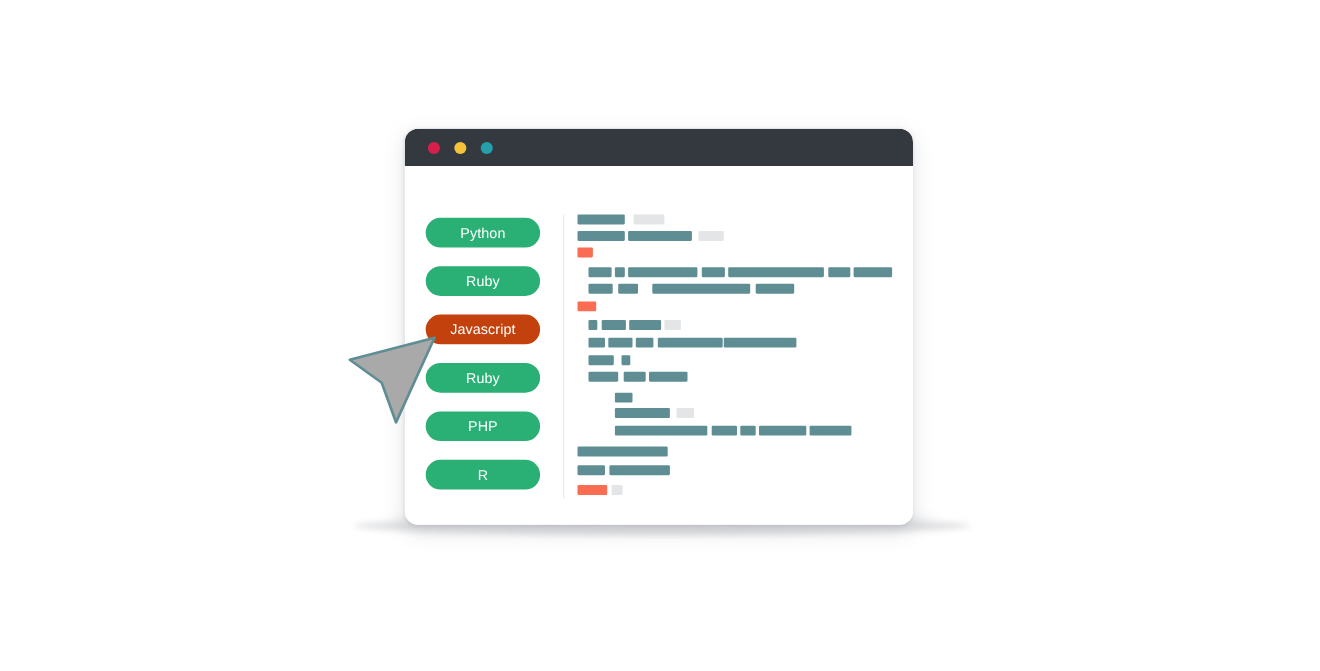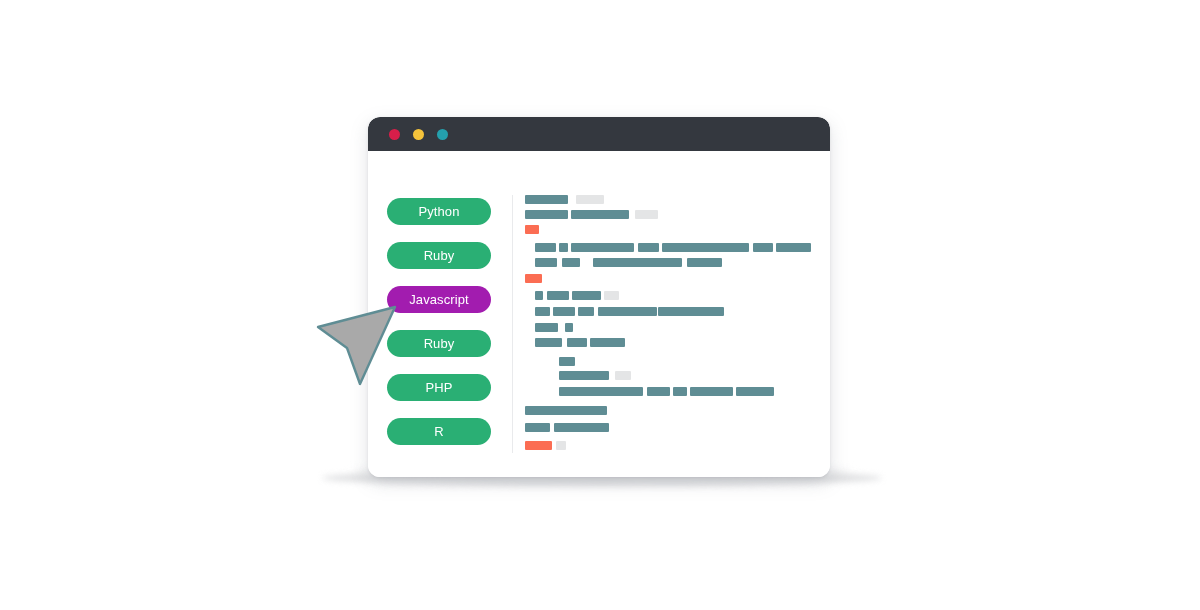--- a/index.html
+++ b/index.html
@@ -174,21 +174,21 @@
       <span class="dot dot-close" title="Close" style="background: rgb(216, 30, 74);"></span>
       <span class="dot dot-min" title="Minimize" style="background: rgb(245, 195, 59);"></span>
       <span class="dot dot-max" title="Maximize" style="background: rgb(36, 160, 173);"></span>
     </div>
 
     <div class="window-body">
 
       <div class="btn-column">
           <button class="lang-btn" style="background: rgb(42, 175, 116); color: rgb(255, 255, 255);">Python</button>
           <button class="lang-btn" style="background: rgb(42, 175, 116); color: rgb(255, 255, 255);">Ruby</button>
-          <button class="lang-btn" style="background: #a21caf; color: rgb(255, 255, 255);">Javascript</button>
+          <button class="lang-btn" style="background: #c2410c; color: rgb(255, 255, 255);">Javascript</button>
           <button class="lang-btn" style="background: rgb(42, 175, 116); color: rgb(255, 255, 255);">Ruby</button>
           <button class="lang-btn" style="background: rgb(42, 175, 116); color: rgb(255, 255, 255);">PHP</button>
           <button class="lang-btn" style="background: rgb(42, 175, 116); color: rgb(255, 255, 255);">R</button>
         </div>
 
       <div class="divider"></div>
 
       <div class="code-area">
           <div class="code-row" style="top: 0px; left: 0px;"><span class="seg teal" style="background: rgb(95, 141, 148); width: 43px;"></span><span class="gap" style="width: 8px;"></span><span class="seg gray" style="background: rgb(228, 229, 230); width: 28px;"></span></div>
           <div class="code-row" style="top: 15px; left: 0px;"><span class="seg teal" style="background: rgb(95, 141, 148); width: 43px;"></span><span class="gap" style="width: 3px;"></span><span class="seg teal" style="background: rgb(95, 141, 148); width: 58px;"></span><span class="gap" style="width: 6px;"></span><span class="seg gray" style="background: rgb(228, 229, 230); width: 23px;"></span></div>

